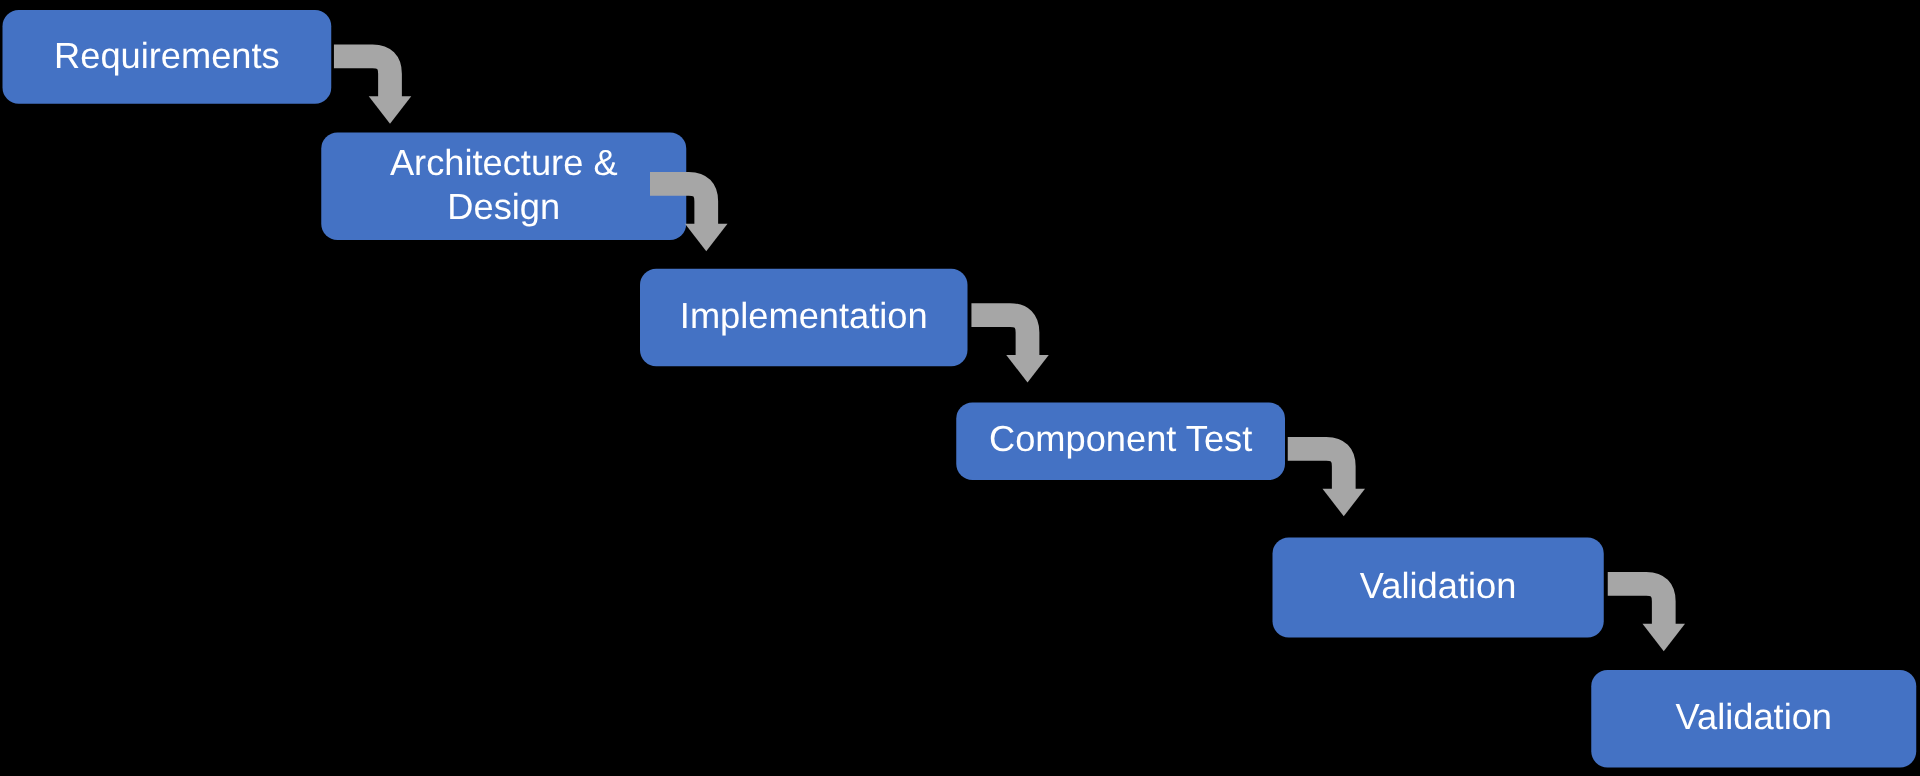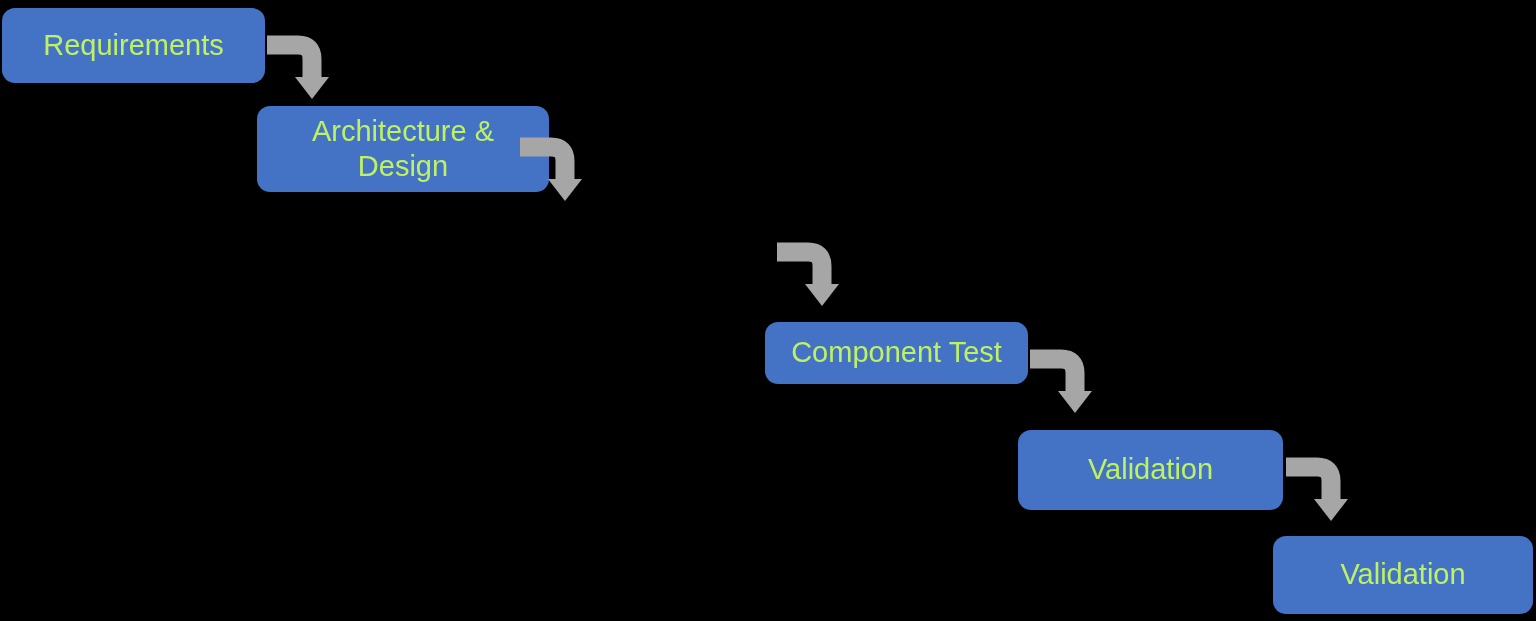--- a/index.html
+++ b/index.html
@@ -12,21 +12,21 @@
     width: 1536px;
     height: 621px;
     background: #000000;
     overflow: hidden;
     font-family: "Liberation Sans", sans-serif;
   }
   .step {
     position: absolute;
     background: #4472C4;
     border-radius: 13px;
-    color: #bef264;
+    color: #ffffff;
     display: flex;
     align-items: center;
     justify-content: center;
     text-align: center;
     font-size: 29px;
     line-height: 1.22;
     padding: 0 12px;
     box-sizing: border-box;
   }
   .arrow {
@@ -57,20 +57,23 @@
 
   <div class="step" style="left:257px; top:106px; width:292px; height:86px;">
     <span>Architecture &amp; Design</span>
   </div>
 
   <svg class="arrow" style="left:520px; top:137px;" width="70" height="68" viewBox="0 0 70 68">
     <path d="M 0 10 L 31 10 Q 45 10 45 24 L 45 44"></path>
     <polygon points="28,42 62,42 45,64"></polygon>
   </svg>
 
+  <div class="step" style="left:512px; top:215px; width:262px; height:78px;">
+    <span>Implementation</span>
+  </div>
 
   <svg class="arrow" style="left:777px; top:242px;" width="70" height="68" viewBox="0 0 70 68">
     <path d="M 0 10 L 31 10 Q 45 10 45 24 L 45 44"></path>
     <polygon points="28,42 62,42 45,64"></polygon>
   </svg>
 
   <div class="step" style="left:765px; top:322px; width:263px; height:62px;">
     <span>Component Test</span>
   </div>
 

